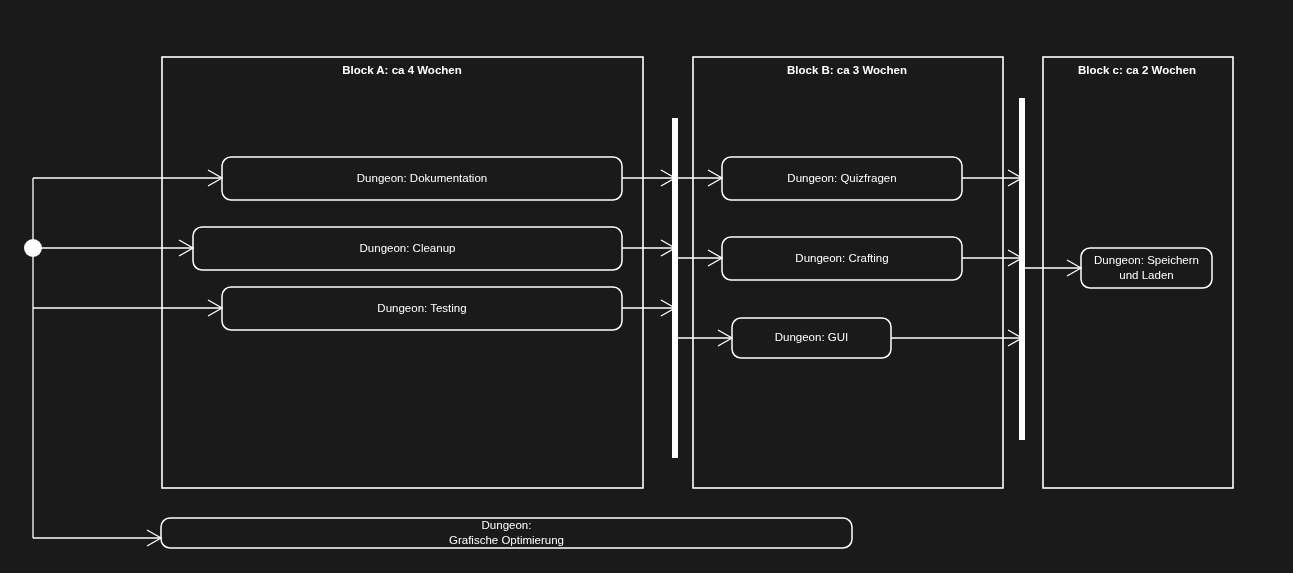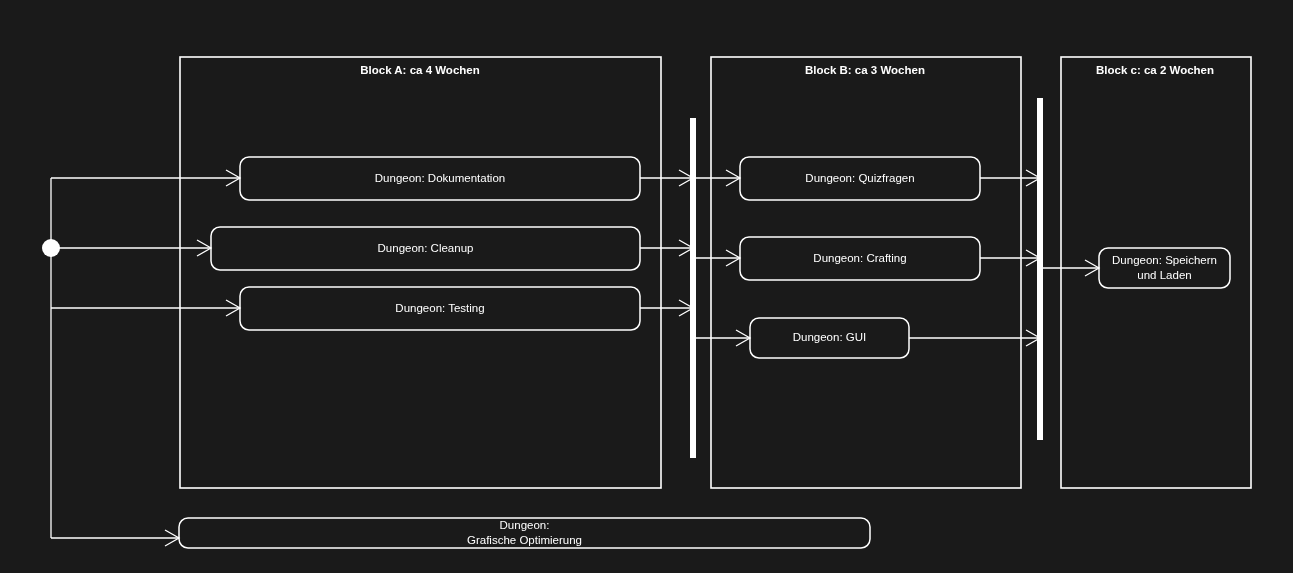--- a/index.html
+++ b/index.html
@@ -12,21 +12,20 @@
     width: 1293px;
     height: 573px;
     overflow: hidden;
     font-family: "Liberation Sans", "DejaVu Sans", sans-serif;
   }
   #diagram-canvas {
     position: relative;
     width: 1077px;
     height: 573px;
     background: #1a1a1a;
-    margin-left: 18px;
   }
   svg.diagram {
     position: absolute;
     top: 0;
     left: 0;
     width: 1293px;
     height: 573px;
     display: block;
   }
   .block-frame {

